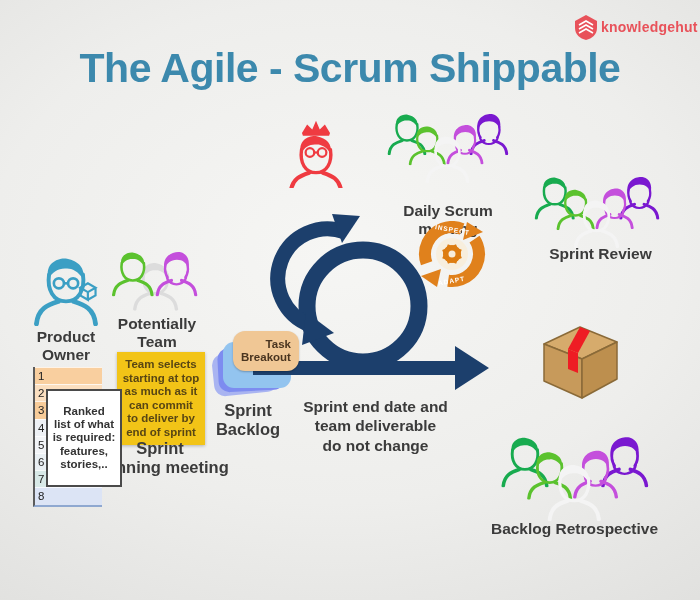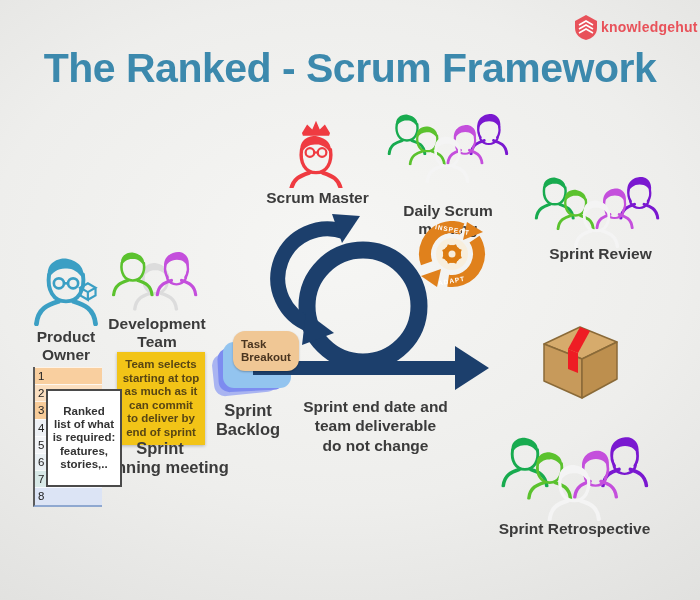--- a/index.html
+++ b/index.html
@@ -28,21 +28,21 @@
   .r1{background:#f9cf9f;} .r2{background:#fbdfc0;} .r3{background:#f8cc99;}
   .r4{background:#eef1f5;} .r5{background:#f2f4f7;} .r6{background:#e9eff3;}
   .r7{background:#d8e9e7;} .r8{background:#dce4f5;}
   .ranked-note{position:absolute;left:46px;top:389px;width:70px;padding:14px 1px;
     background:#fff;border:2px solid #4a4a4a;color:#333;font-size:11.5px;line-height:13.2px;
     font-weight:600;text-align:center;white-space:pre-line;z-index:4;}
   .pb-label{position:absolute;left:4px;top:495px;font-size:16.5px;font-weight:600;color:#3b3b3b;}
   
   .task-tag{position:absolute;left:233px;top:331px;width:66px;height:40px;border-radius:12px;
     background:#f0c795;color:#4a3520;font-size:11.5px;font-weight:600;line-height:13px;
-    display:flex;align-items:center;justify-content:center;text-align:left;white-space:pre-line;
+    display:flex;align-items:center;justify-content:center;text-align:right;white-space:pre-line;
     box-shadow:0 1px 2px rgba(0,0,0,.25);z-index:6;}
   
   .c-owner{color:#3b9fc4;} .c-master{color:#ef3b41;}
   .c-green{color:#5bc22e;} .c-dgreen{color:#18ab4f;}
   .c-magenta{color:#c44fdc;} .c-purple{color:#7a18d0;}
   .c-gray{color:#dcdcdc;} .c-white{color:#f4f4f4;}
   .grp{position:absolute;width:140px;height:80px;transform-origin:0 0;}
   .grp svg{position:absolute;}
 </style>
 </head>
@@ -65,32 +65,31 @@
       </symbol>
     </defs>
   </svg>
 
   <svg class="abs" style="left:574px;top:14px" width="24" height="27" viewBox="0 0 24 27">
     <path d="M12 1 L23 7 V14 C23 20.5 18 24.5 12 26 C6 24.5 1 20.5 1 14 V7 Z" fill="#e8525a"></path>
     <path d="M5 11 L12 7 L19 11 M5 15 L12 11 L19 15 M5 19 L12 15 L19 19" stroke="#fff" stroke-width="1.6" fill="none"></path>
   </svg>
   <div class="brand-text">knowledgehut</div>
 
-  <div class="title">The Ranked - Scrum Framework</div>
+  <div class="title">The Agile - Scrum Shippable</div>
 
   <svg class="abs c-master" style="left:286px;top:117px" width="60" height="71" viewBox="0 0 64 76">
     <path d="M17 17 L22.5 8 L28 13.5 L32 4 L36 13.5 L41.5 8 L47 17 L46 20 L18 20 Z" fill="currentColor"></path>
     <use href="#p-plain" y="12"></use>
     <g fill="none" stroke="currentColor" stroke-width="2.4">
       <circle cx="25.5" cy="38" r="4.6"></circle>
         <circle cx="38.5" cy="38" r="4.6"></circle>
         <path d="M30.5 38 h3.4"></path>
     </g>
   </svg>
-  <div class="lbl" style="left:245px;top:189px;width:145px">Scrum Master</div>
 
   <div class="grp" style="left:384px;top:113px;transform:scale(0.92)">
     <svg class="c-dgreen" style="left:2px;top:0" width="46" height="46" viewBox="0 0 64 64">
         <use href="#p-plain"></use>
       </svg>
     <svg class="c-purple" style="left:91px;top:0" width="46" height="46" viewBox="0 0 64 64">
         <use href="#p-beard"></use>
       </svg>
     <svg class="c-green" style="left:25px;top:13px" width="44" height="44" viewBox="0 0 64 64">
         <use href="#p-plain"></use>
@@ -142,21 +141,21 @@
     <svg class="c-gray" style="left:22px;top:13px;z-index:0" width="52" height="52" viewBox="0 0 64 64">
         <use href="#p-plain"></use>
       </svg>
     <svg class="c-green" style="left:0;top:2px;z-index:2" width="48" height="48" viewBox="0 0 64 64">
         <use href="#p-plain"></use>
       </svg>
     <svg class="c-magenta" style="left:46px;top:2px;z-index:2" width="48" height="48" viewBox="0 0 64 64">
         <use href="#p-beard"></use>
       </svg>
   </div>
-  <div class="lbl" style="left:92px;top:315px;width:130px">Development
+  <div class="lbl" style="left:92px;top:315px;width:130px">Potentially
 Team</div>
 
   <div class="note-yellow">Team selects
 starting at top
 as much as it
 can commit
 to deliver by
 end of sprint</div>
   <div class="lbl" style="left:70px;top:439px;width:180px;font-size:16.5px">Sprint
 Planning meeting</div>
@@ -248,15 +247,15 @@
     <svg class="c-green" style="left:25px;top:13px" width="44" height="44" viewBox="0 0 64 64">
         <use href="#p-plain"></use>
       </svg>
     <svg class="c-magenta" style="left:66px;top:12px" width="44" height="44" viewBox="0 0 64 64">
         <use href="#p-beard"></use>
       </svg>
     <svg class="c-white" style="left:43px;top:24px;z-index:5" width="52" height="52" viewBox="0 0 64 64">
         <use href="#p-plain"></use>
       </svg>
   </div>
-  <div class="lbl" style="left:482px;top:520px;width:185px">Sprint Retrospective</div>
+  <div class="lbl" style="left:482px;top:520px;width:185px">Backlog Retrospective</div>
 
 </div>
 
 </body></html>

